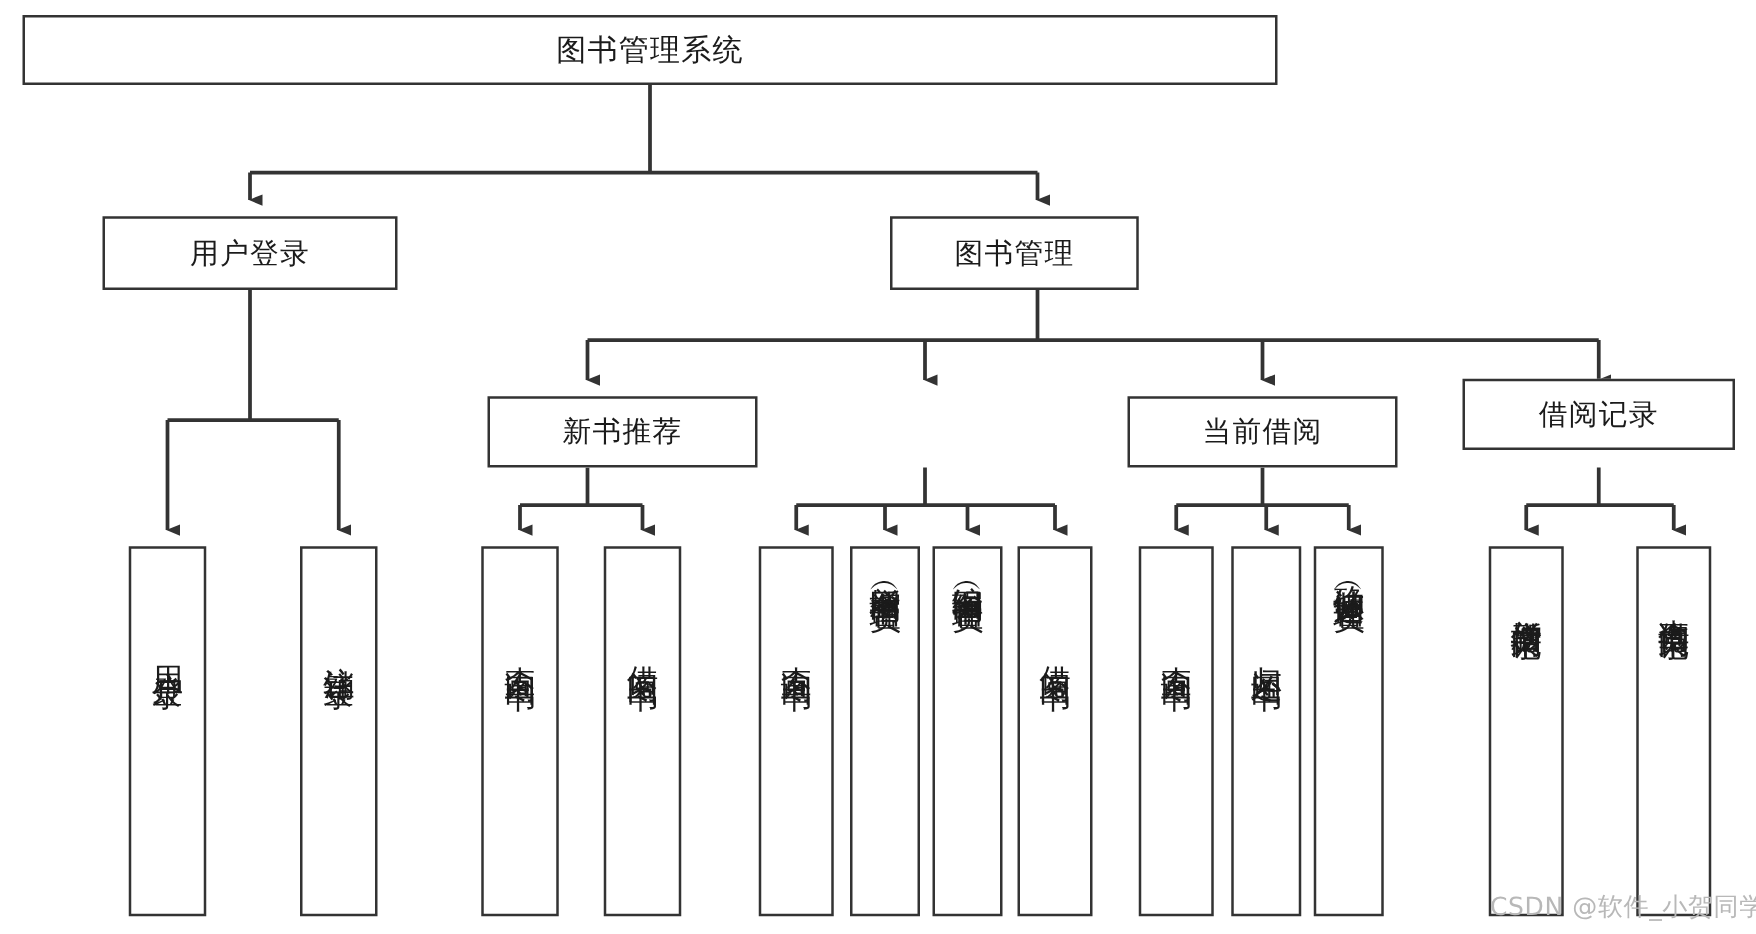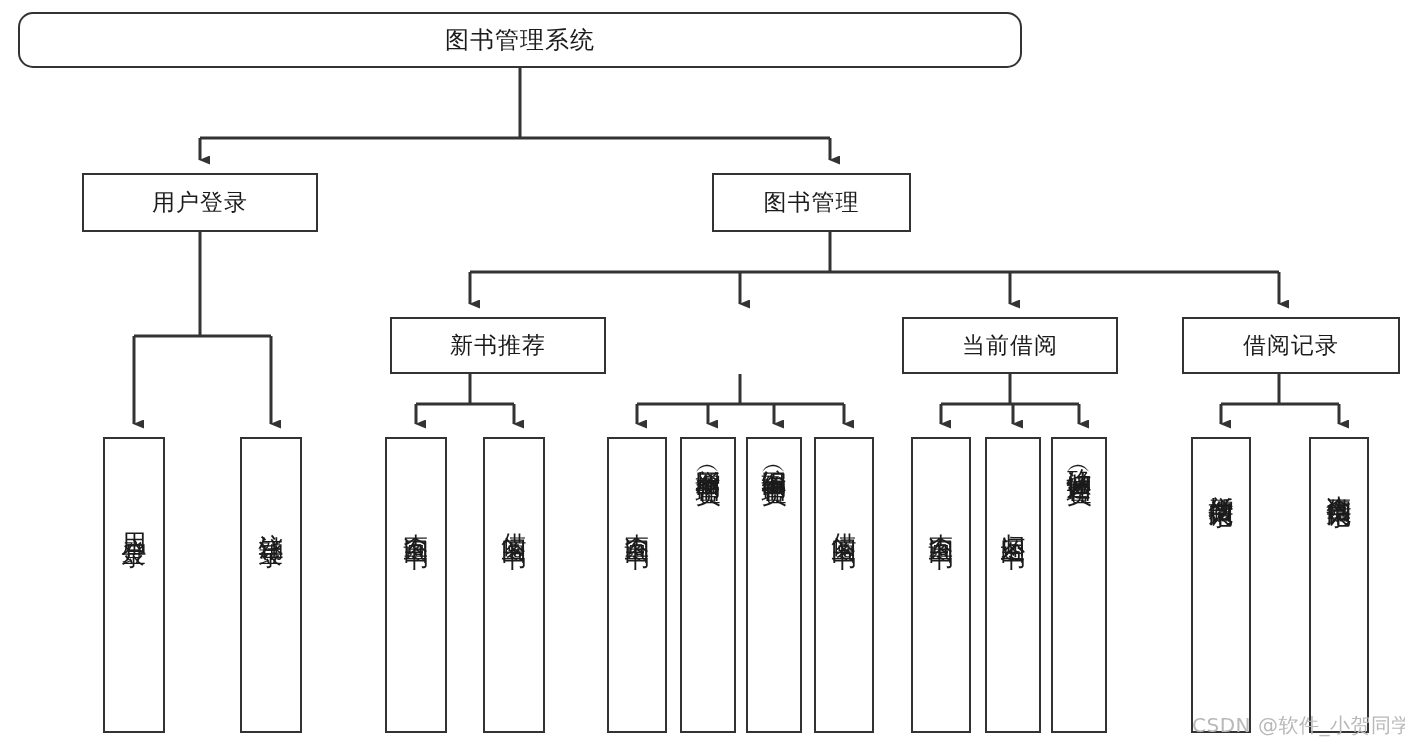--- a/index.html
+++ b/index.html
@@ -33,21 +33,20 @@
     align-items: center;
     justify-content: center;
     color: #1b1b1b;
   }
   .node-box.horiz {
     font-size: 23px;
     letter-spacing: 1px;
   }
   .node-box.root {
     font-size: 24px;
-    border-radius: 15px;
   }
   .node-box.vert {
     align-items: flex-start;
     justify-content: center;
     padding-top: 8px;
   }
   .vert-label {
     writing-mode: vertical-rl;
     text-orientation: upright;
     font-size: 25px;
@@ -135,21 +134,21 @@
   <div class="node-box horiz" style="left:712px; top:173px; width:199px; height:59px;">
     <span>图书管理</span>
   </div>
 
   <div class="node-box horiz" style="left:362px; top:317px; width:216px; height:57px;margin-left:28px;">
     <span>新书推荐</span>
   </div>
   <div class="node-box horiz" style="left:902px; top:317px; width:216px; height:57px;">
     <span>当前借阅</span>
   </div>
-  <div class="node-box horiz" style="left:1170px; top:317px; width:218px; height:57px;margin-left:12px;">
+  <div class="node-box horiz" style="left:1170px; top:303px; width:218px; height:57px;">
     <span>借阅记录</span>
   </div>
 
   <div class="node-box vert" style="left:103px; top:437px; width:62px; height:296px;">
     <span class="vert-label" style="margin-top:66px;">用户登录</span>
   </div>
 
   <div class="node-box vert" style="left:240px; top:437px; width:62px; height:296px;">
     <span class="vert-label" style="margin-top:66px;">注销登录</span>
   </div>

